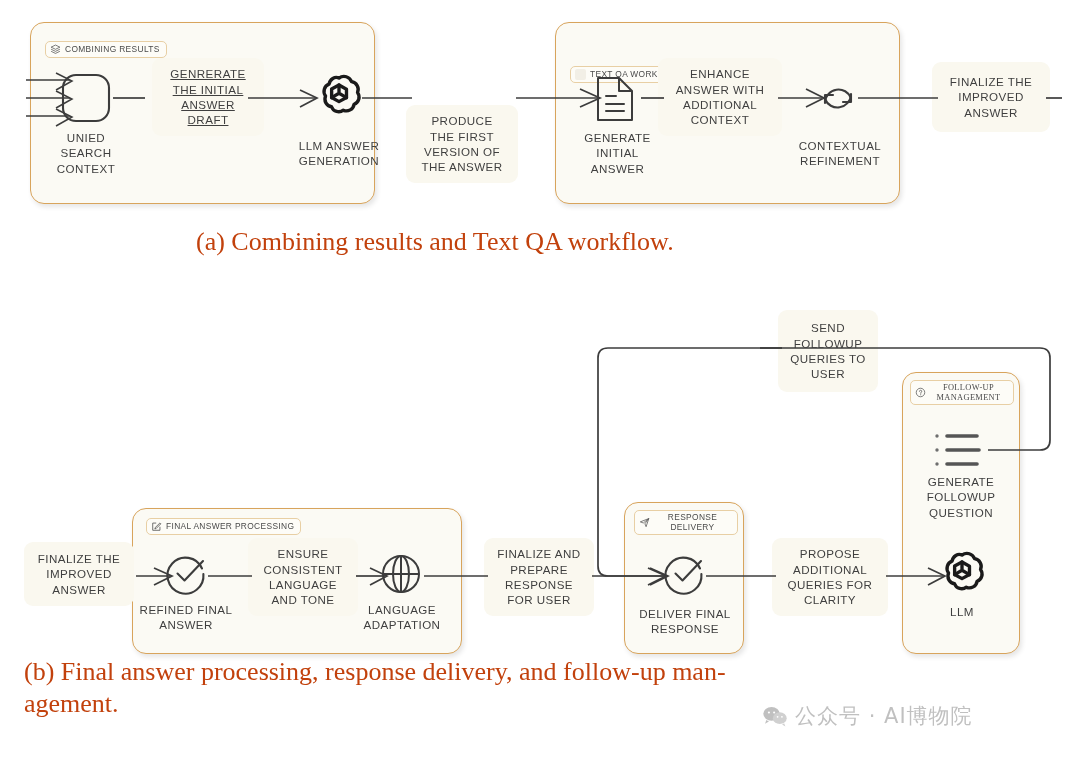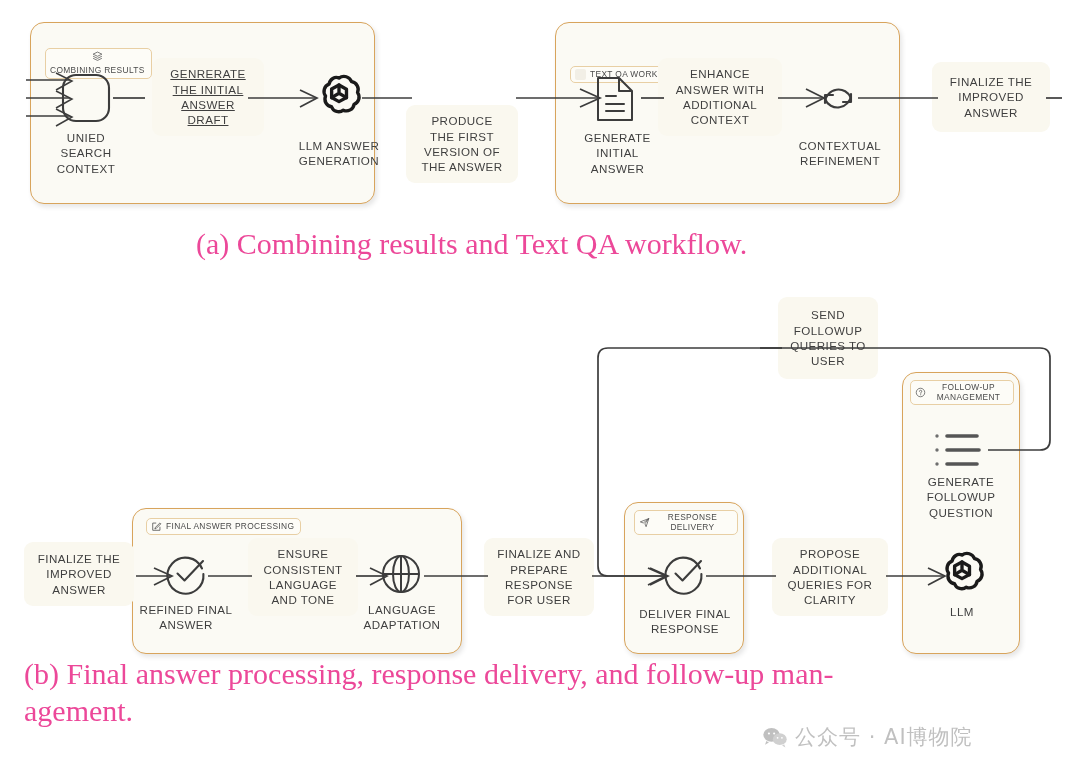--- a/index.html
+++ b/index.html
@@ -60,40 +60,40 @@
 
   
   svg.wires{position:absolute;left:0;top:0;width:1080px;height:758px;overflow:visible;}
   .wire{fill:none;stroke:#3c3c3c;stroke-width:1.7;}
   .wire-thin{fill:none;stroke:#3c3c3c;stroke-width:1.5;}
 
   
   .caption{
     position:absolute;
     font-family:"Liberation Serif","DejaVu Serif",serif;
-    font-size:30px;color:#ec4899;line-height:1.22;
+    font-size:26px;color:#c2410c;line-height:1.22;
   }
 
   
   .wm{
     position:absolute;display:flex;align-items:center;gap:7px;
     opacity:.62;
   }
   .wm-text{
     font-size:21px;color:#9a9a9a;letter-spacing:1px;
     font-family:"DejaVu Sans",sans-serif;
   }
 </style>
 </head>
 <body>
 
 <div class="canvas">
 
   <div class="panel" style="left:30px;top:22px;width:345px;height:182px;"></div>
-  <div class="panel-badge" style="left:45px;top:48px;flex-direction:column;">
+  <div class="panel-badge" style="left:45px;top:41px;">
     <svg class="bi" width="11" height="11" viewBox="0 0 16 16">
       <path d="M8 1.5 1.6 4.6 8 7.7l6.4-3.1z" fill="none" stroke="#555" stroke-width="1.1" stroke-linejoin="round"></path>
       <path d="M1.6 7.6 8 10.7l6.4-3.1" fill="none" stroke="#555" stroke-width="1.1" stroke-linejoin="round"></path>
       <path d="M1.6 10.6 8 13.7l6.4-3.1" fill="none" stroke="#555" stroke-width="1.1" stroke-linejoin="round"></path>
     </svg>
     <span>COMBINING RESULTS</span>
   </div>
 
   <div class="panel" style="left:555px;top:22px;width:345px;height:182px;"></div>
   <div class="panel-badge" style="left:570px;top:30px;margin-top:36px;">
@@ -162,21 +162,21 @@
 
   <div class="panel" style="left:624px;top:502px;width:120px;height:152px;"></div>
   <div class="panel-badge two-line" style="left:634px;top:510px;width:92px;">
     <svg class="bi" width="11" height="11" viewBox="0 0 16 16">
       <path d="M14.3 2.2 1.9 7.1l4.4 1.6 7.9-6.5-5.6 7.7 1.7 4.2z" fill="none" stroke="#555" stroke-width="1.1" stroke-linejoin="round"></path>
     </svg>
     <span>RESPONSE DELIVERY</span>
   </div>
 
   <div class="panel" style="left:902px;top:372px;width:118px;height:282px;"></div>
-  <div class="panel-badge two-line" style="left:910px;top:380px;width:92px;">
+  <div class="panel-badge two-line" style="left:910px;top:380px;width:92px;font-family:Liberation Serif, serif;">
     <svg class="bi" width="11" height="11" viewBox="0 0 16 16">
       <circle cx="8" cy="8" r="6.2" fill="none" stroke="#555" stroke-width="1.1"></circle>
       <path d="M6.4 6.3a1.7 1.7 0 1 1 2 1.8v1.1" fill="none" stroke="#555" stroke-width="1.1" stroke-linecap="round"></path>
       <circle cx="8.3" cy="11.3" r=".75" fill="#555"></circle>
     </svg>
     <span>FOLLOW-UP MANAGEMENT</span>
   </div>
 
   <div class="nicon" style="left:160px;top:548px;">
     <svg width="52" height="52" viewBox="0 0 52 52">
@@ -232,21 +232,21 @@
   </div>
   <div class="chip" style="left:248px;top:538px;width:110px;height:78px;">
     <span>ENSURE<br>CONSISTENT<br>LANGUAGE<br>AND TONE</span>
   </div>
   <div class="chip" style="left:484px;top:538px;width:110px;height:78px;">
     <span>FINALIZE AND<br>PREPARE<br>RESPONSE<br>FOR USER</span>
   </div>
   <div class="chip" style="left:772px;top:538px;width:116px;height:78px;">
     <span>PROPOSE<br>ADDITIONAL<br>QUERIES FOR<br>CLARITY</span>
   </div>
-  <div class="chip" style="left:778px;top:297px;width:100px;height:82px;">
+  <div class="chip" style="left:778px;top:310px;width:100px;height:82px;">
     <span>SEND<br>FOLLOWUP<br>QUERIES TO<br>USER</span>
   </div>
 
   <svg class="wires">
 
     <path class="wire-thin" d="M26 80 H70"></path>
     <path class="wire-thin" d="M56 73 L72 81 L56 90"></path>
     <path class="wire-thin" d="M26 98 H70"></path>
     <path class="wire-thin" d="M56 91 L72 99 L56 108"></path>
     <path class="wire-thin" d="M26 116 H70"></path>
@@ -292,21 +292,21 @@
     <path class="wire" d="M988 450 H1040 Q1050 450 1050 440 V358 Q1050 348 1040 348 H608 Q598 348 598 358 V566 Q598 576 608 576 H664"></path>
     <path class="wire" d="M648 568 L666 576 L648 585"></path>
 
     <path class="wire" d="M760 348 H782"></path>
   </svg>
 
   <div class="caption" style="left:196px;top:226px;width:700px;">(a) Combining results and Text QA workflow.</div>
 
   <div class="caption" style="left:24px;top:656px;width:1040px;">(b) Final answer processing, response delivery, and follow-up man-<br>agement.</div>
 
-  <div class="wm" style="left:762px;top:723px;text-align:center;">
+  <div class="wm" style="left:762px;top:702px;text-align:center;">
     <svg width="26" height="22" viewBox="0 0 30 24">
       <ellipse cx="11" cy="9.5" rx="9.5" ry="8" fill="#9a9a9a"></ellipse>
       <path d="M5 16.5 3.5 21l4.5-2.6z" fill="#9a9a9a"></path>
       <ellipse cx="20.5" cy="14.5" rx="8" ry="6.8" fill="#b4b4b4"></ellipse>
       <path d="M25.5 20.5 27 24l-3.8-2.2z" fill="#b4b4b4"></path>
       <circle cx="8" cy="8" r="1.25" fill="#fff"></circle>
       <circle cx="14" cy="8" r="1.25" fill="#fff"></circle>
       <circle cx="18" cy="13" r="1.05" fill="#fff"></circle>
       <circle cx="23" cy="13" r="1.05" fill="#fff"></circle>
     </svg>

